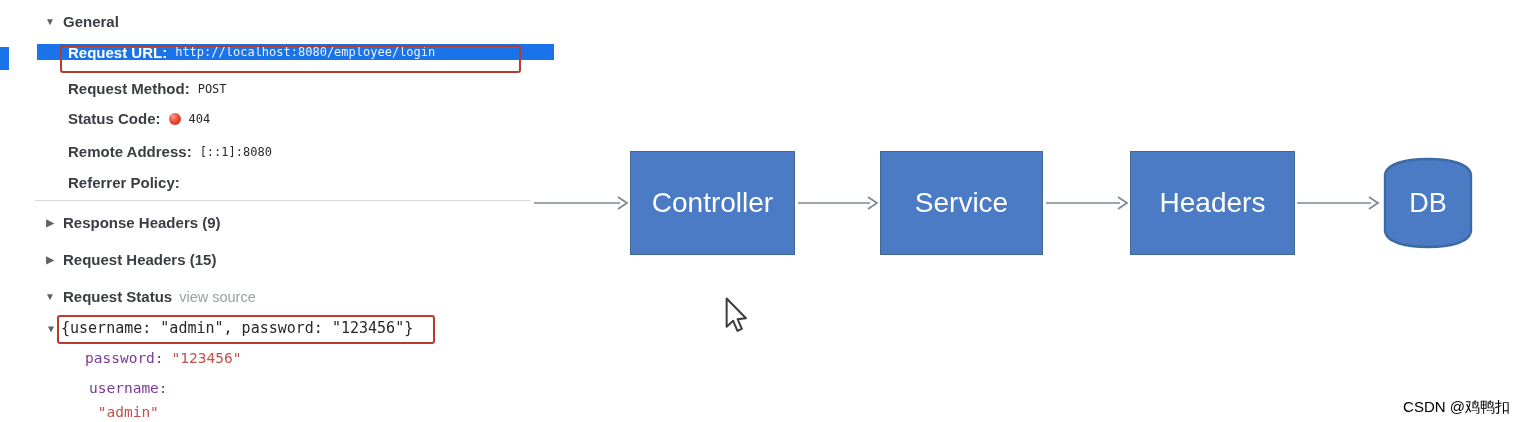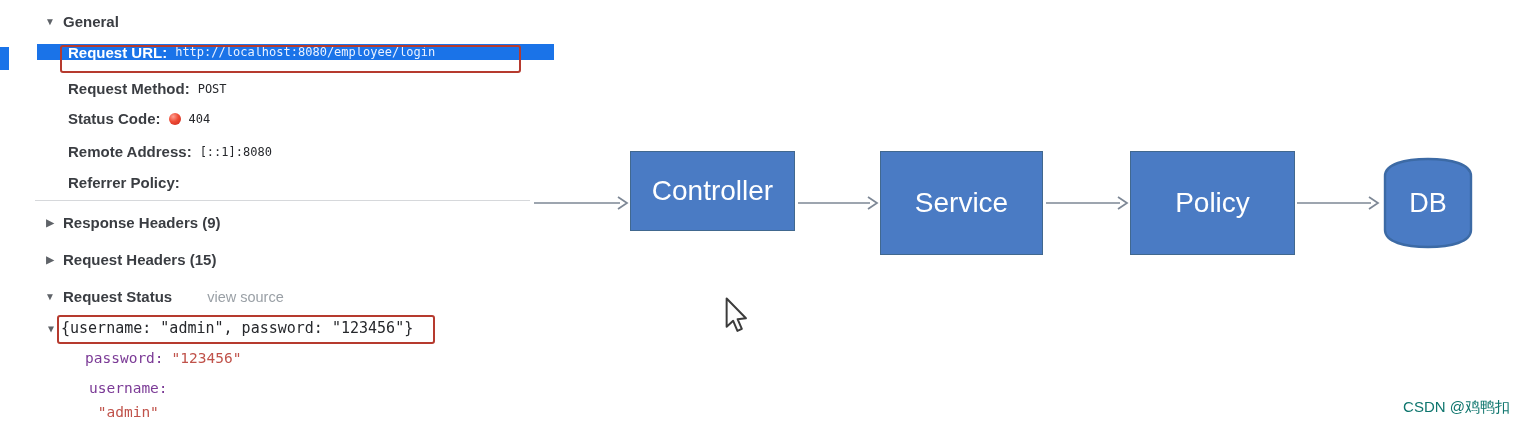--- a/index.html
+++ b/index.html
@@ -46,21 +46,21 @@
   
   .flow-node{
     position:absolute;background:#4a7bc4;border:1.5px solid #41688f;
     display:flex;align-items:center;justify-content:center;
     color:#ffffff;font-size:28px;font-family:"Liberation Sans",sans-serif;
     box-sizing:border-box;
   }
   .abs{position:absolute;}
   
   .watermark{
-    position:absolute;right:9px;bottom:5px;color:#0f766e;font-size:15px;
+    position:absolute;right:9px;bottom:5px;color:#000000;font-size:15px;
     font-family:"Liberation Sans",sans-serif;
   }
 </style>
 </head>
 <body>
 
 <div>
 
   <div class="section-header" style="left:44px;top:13px;">
     <span class="tri">▼</span>
@@ -103,21 +103,21 @@
   </div>
 
   <div class="section-header" style="left:44px;top:251px;">
     <span class="tri">▶</span>
     <span>Request Headers (15)</span>
   </div>
 
   <div class="section-header" style="left:44px;top:288px;">
     <span class="tri">▼</span>
     <span>Request Status</span>
-    <span class="link-gray" style="margin-left:28px;">view source</span>
+    <span class="link-gray" style="">view source</span>
   </div>
 
   <div class="payload-summary" style="left:45px;top:319px;">
     <span class="tri">▼</span>
     <span style="margin-left:4px;">{username: "admin", password: "123456"}</span>
   </div>
   <div class="red-box" style="left:57px;top:315px;width:374px;height:25px;"></div>
 
   <div class="payload-entry" style="left:85px;top:350px;">
     <span class="json-key">password:</span>
@@ -131,40 +131,40 @@
 
 </div>
 
 <div>
 
   <svg class="abs" style="left:533px;top:195px;" width="96" height="16" viewBox="0 0 96 16">
     <line x1="1" y1="8" x2="87" y2="8" stroke="#7d8795" stroke-width="1.7"></line>
     <path d="M85,2 L94,8 L85,14" fill="none" stroke="#7d8795" stroke-width="1.7"></path>
   </svg>
 
-  <div class="flow-node" style="left:630px;top:151px;width:165px;height:80px;">
+  <div class="flow-node" style="left:630px;top:151px;width:165px;height:104px;">
     <span>Controller</span>
   </div>
 
   <svg class="abs" style="left:798px;top:195px;" width="81" height="16" viewBox="0 0 81 16">
     <line x1="0" y1="8" x2="72" y2="8" stroke="#7d8795" stroke-width="1.7"></line>
     <path d="M70,2 L79,8 L70,14" fill="none" stroke="#7d8795" stroke-width="1.7"></path>
   </svg>
 
   <div class="flow-node" style="left:880px;top:151px;width:163px;height:104px;">
     <span>Service</span>
   </div>
 
   <svg class="abs" style="left:1046px;top:195px;" width="83" height="16" viewBox="0 0 83 16">
     <line x1="0" y1="8" x2="74" y2="8" stroke="#7d8795" stroke-width="1.7"></line>
     <path d="M72,2 L81,8 L72,14" fill="none" stroke="#7d8795" stroke-width="1.7"></path>
   </svg>
 
   <div class="flow-node" style="left:1130px;top:151px;width:165px;height:104px;">
-    <span>Policy</span>
+    <span>Headers</span>
   </div>
 
   <svg class="abs" style="left:1297px;top:195px;" width="83" height="16" viewBox="0 0 83 16">
     <line x1="0" y1="8" x2="74" y2="8" stroke="#7d8795" stroke-width="1.7"></line>
     <path d="M72,2 L81,8 L72,14" fill="none" stroke="#7d8795" stroke-width="1.7"></path>
   </svg>
 
   <svg class="abs" style="left:1381px;top:157px;" width="94" height="92" viewBox="0 0 94 92">
     <path d="M4,19 C4,7 24,2 47,2 C70,2 90,7 90,19 L90,73 C90,85 70,90 47,90 C24,90 4,85 4,73 Z" fill="#4a7bc4" stroke="#3c6aa5" stroke-width="2.4"></path>
     <text x="47" y="55" text-anchor="middle" font-family="Liberation Sans, sans-serif" font-size="27" fill="#ffffff">DB</text>

